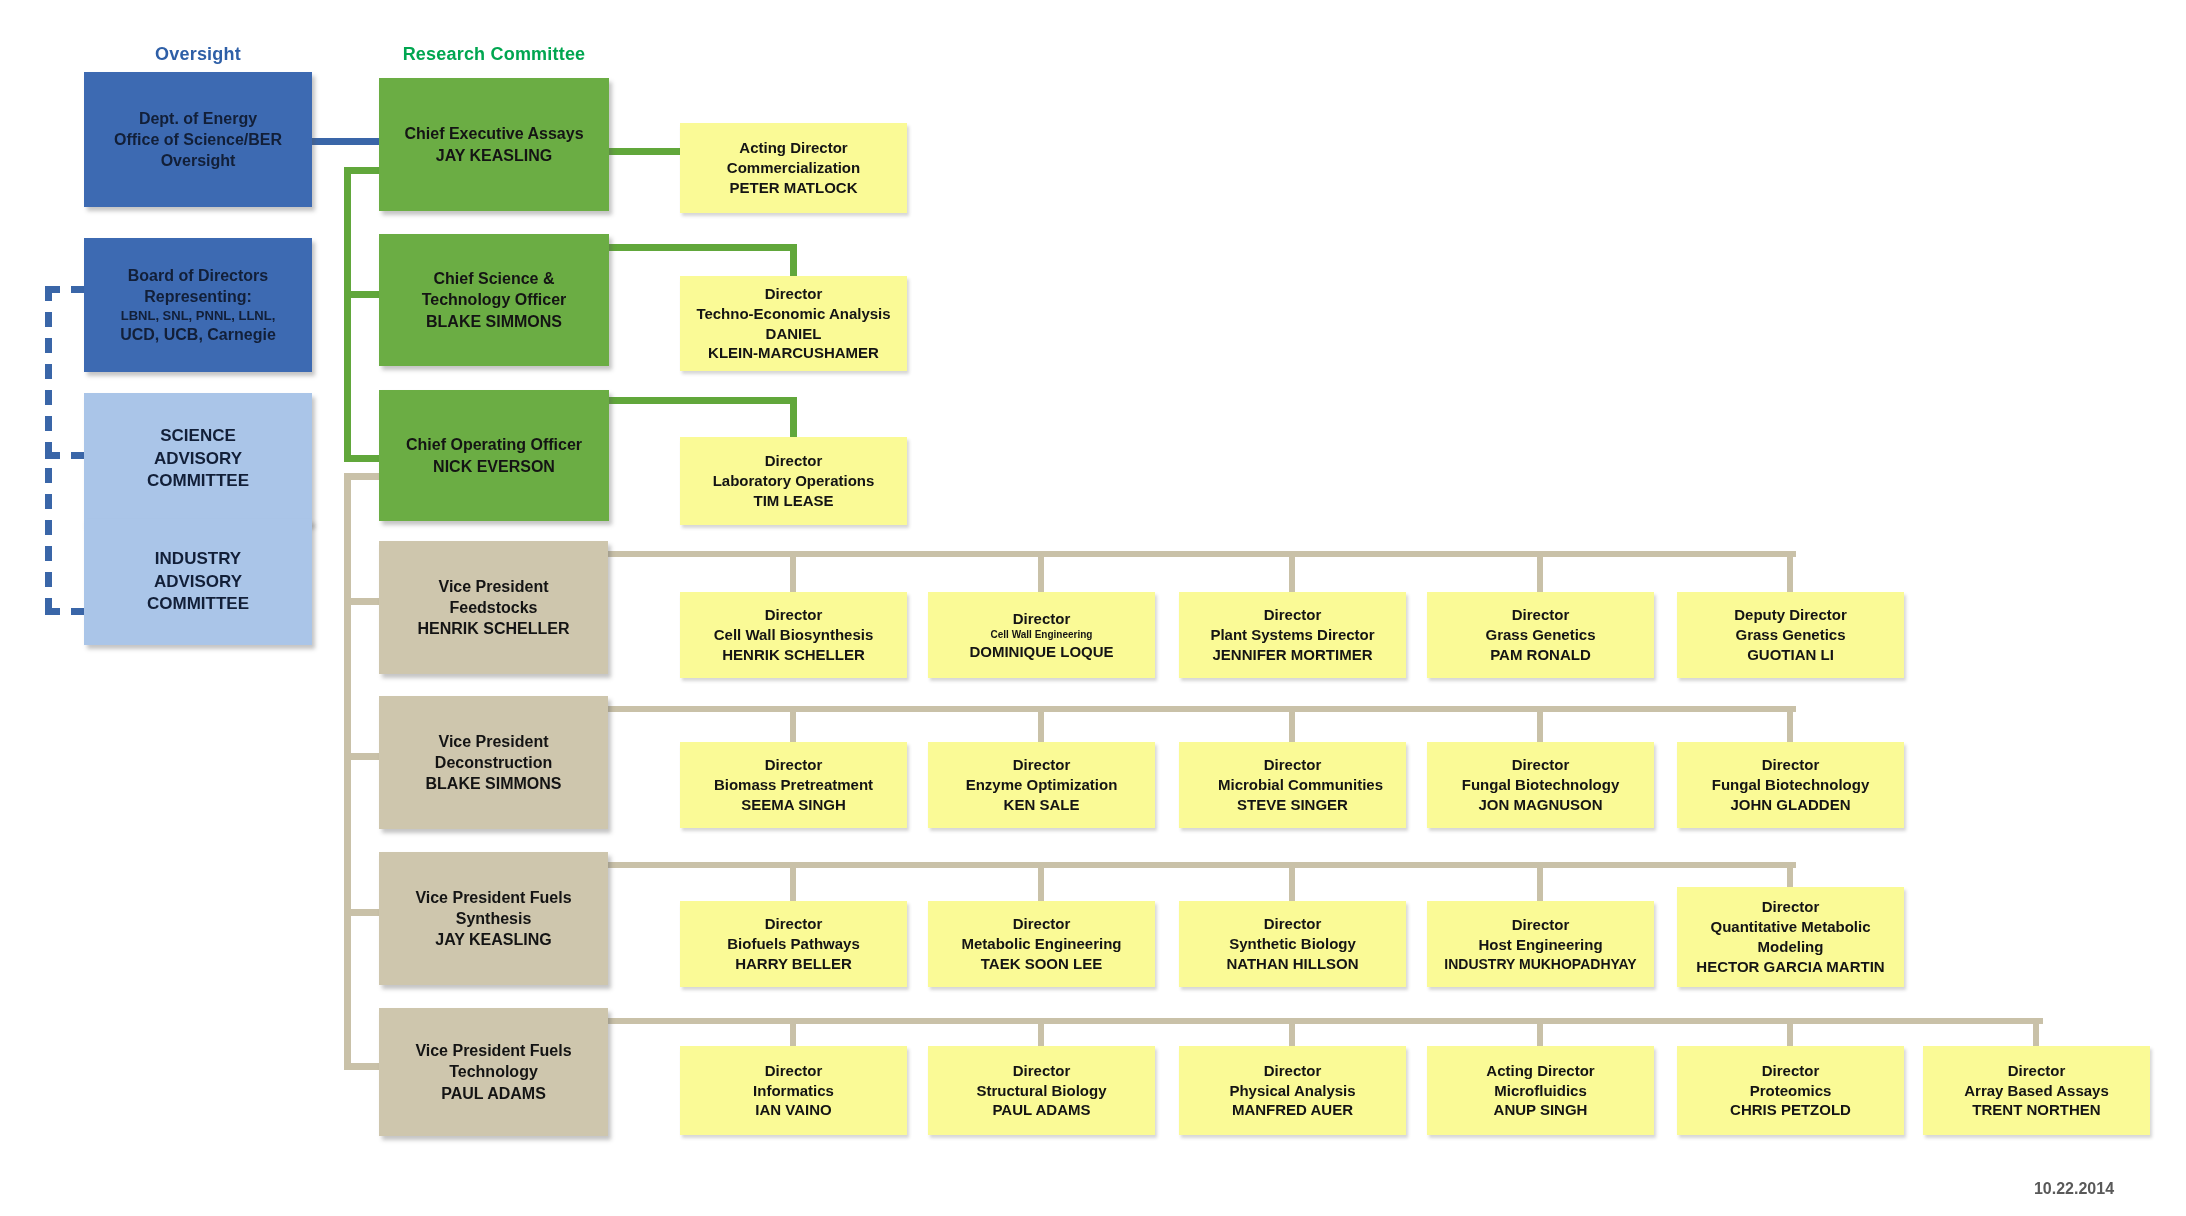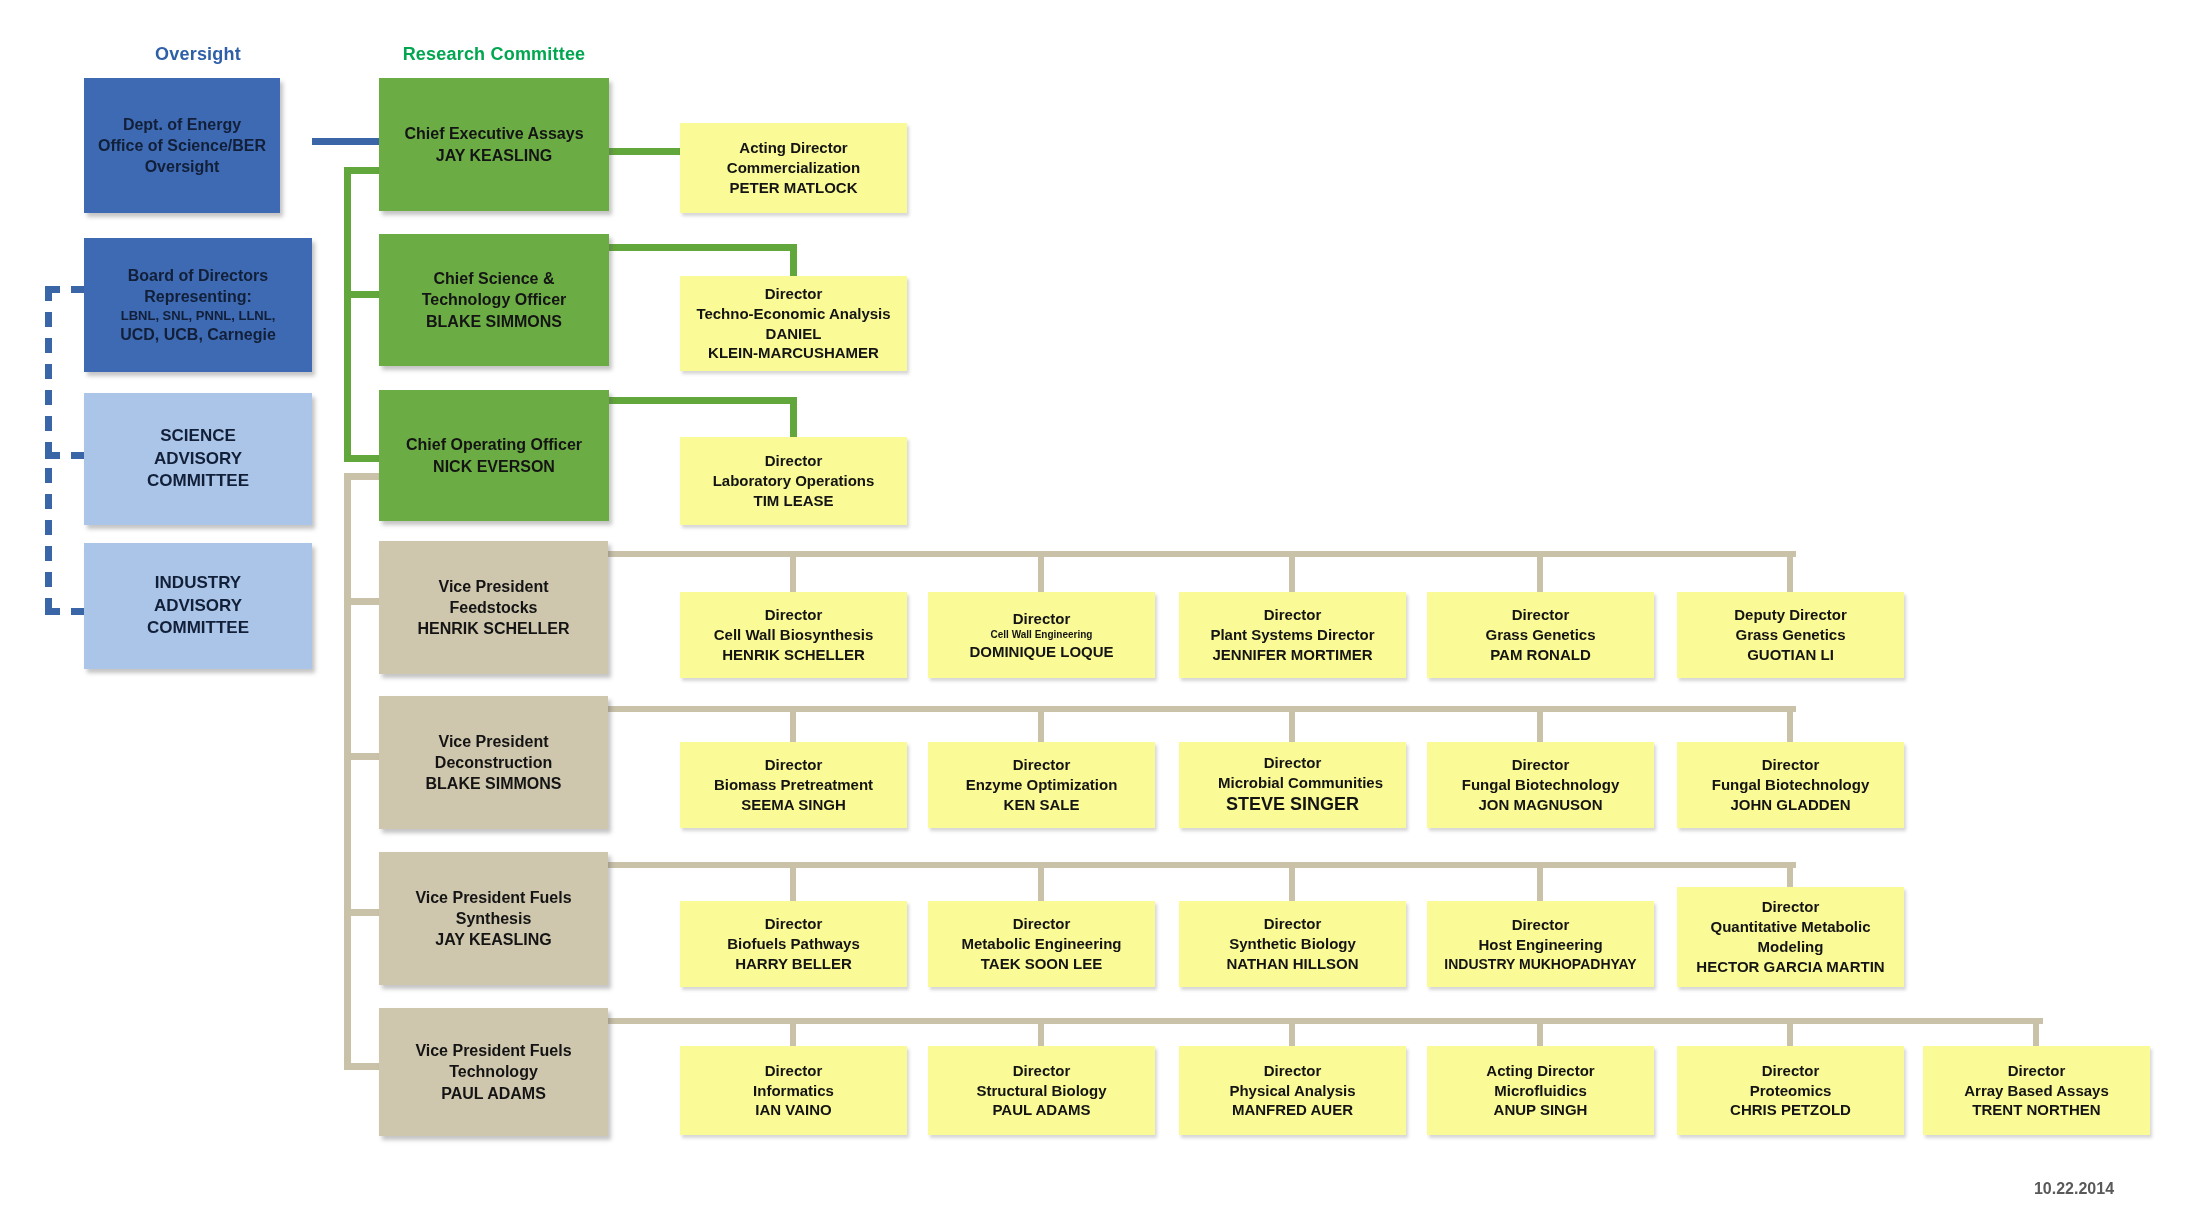--- a/index.html
+++ b/index.html
@@ -75,37 +75,37 @@
       <div class="cline" style="left: 1787px; top: 862px; width: 6px; height: 29px; background: rgb(201, 193, 168);"></div>
       <div class="cline" style="left: 608px; top: 1018px; width: 1435px; height: 6px; background: rgb(201, 193, 168);"></div>
       <div class="cline" style="left: 790px; top: 1018px; width: 6px; height: 32px; background: rgb(201, 193, 168);"></div>
       <div class="cline" style="left: 1038px; top: 1018px; width: 6px; height: 32px; background: rgb(201, 193, 168);"></div>
       <div class="cline" style="left: 1289px; top: 1018px; width: 6px; height: 32px; background: rgb(201, 193, 168);"></div>
       <div class="cline" style="left: 1537px; top: 1018px; width: 6px; height: 32px; background: rgb(201, 193, 168);"></div>
       <div class="cline" style="left: 1787px; top: 1018px; width: 6px; height: 32px; background: rgb(201, 193, 168);"></div>
       <div class="cline" style="left: 2033px; top: 1018px; width: 6px; height: 32px; background: rgb(201, 193, 168);"></div>
     </div>
   <div id="layer-boxes">
-      <div class="box g-dark" style="left: 84px; top: 78px; width: 196px; height: 135px;">
+      <div class="box g-dark" style="left: 84px; top: 72px; width: 228px; height: 135px;">
         <div class="ln" style="font-size: 16px;">Dept. of Energy</div>
         <div class="ln" style="font-size: 16px;">Office of Science/BER</div>
         <div class="ln" style="font-size: 16px;">Oversight</div>
       </div>
       <div class="box g-dark" style="left: 84px; top: 238px; width: 228px; height: 134px;">
         <div class="ln" style="font-size: 16px;">Board of Directors</div>
         <div class="ln" style="font-size: 16px;">Representing:</div>
         <div class="ln" style="font-size: 13px;">LBNL, SNL, PNNL, LLNL,</div>
         <div class="ln" style="font-size: 16px;">UCD, UCB, Carnegie</div>
       </div>
       <div class="box g-light" style="left: 84px; top: 393px; width: 228px; height: 132px;">
         <div class="ln" style="font-size: 17px;">SCIENCE</div>
         <div class="ln" style="font-size: 17px;">ADVISORY</div>
         <div class="ln" style="font-size: 17px;">COMMITTEE</div>
       </div>
-      <div class="box g-light" style="left: 84px; top: 543px; width: 228px; height: 126px;">
+      <div class="box g-light" style="left: 84px; top: 519px; width: 228px; height: 126px;">
         <div class="ln" style="font-size: 17px;">INDUSTRY</div>
         <div class="ln" style="font-size: 17px;">ADVISORY</div>
         <div class="ln" style="font-size: 17px;">COMMITTEE</div>
       </div>
       <div class="box g-green" style="left: 379px; top: 78px; width: 230px; height: 133px;">
         <div class="ln" style="font-size: 16px;">Chief Executive Assays</div>
         <div class="ln" style="font-size: 16px;">JAY KEASLING</div>
       </div>
       <div class="box g-green" style="left: 379px; top: 234px; width: 230px; height: 132px;">
         <div class="ln" style="font-size: 16px;">Chief Science &amp;</div>
@@ -183,21 +183,21 @@
         <div class="ln" style="font-size: 15px;">SEEMA SINGH</div>
       </div>
       <div class="box g-yellow" style="left: 928px; top: 742px; width: 227px; height: 86px;">
         <div class="ln" style="font-size: 15px;">Director</div>
         <div class="ln" style="font-size: 15px;">Enzyme Optimization</div>
         <div class="ln" style="font-size: 15px;">KEN SALE</div>
       </div>
       <div class="box g-yellow" style="left: 1179px; top: 742px; width: 227px; height: 86px;">
         <div class="ln" style="font-size: 15px;">Director</div>
         <div class="ln" style="font-size: 15px; margin-left: 16px;">Microbial Communities</div>
-        <div class="ln" style="font-size: 18px;">STEVE SINGER</div>
+        <div class="ln" style="font-size: 15px;">STEVE SINGER</div>
       </div>
       <div class="box g-yellow" style="left: 1427px; top: 742px; width: 227px; height: 86px;">
         <div class="ln" style="font-size: 15px;">Director</div>
         <div class="ln" style="font-size: 15px;">Fungal Biotechnology</div>
         <div class="ln" style="font-size: 15px;">JON MAGNUSON</div>
       </div>
       <div class="box g-yellow" style="left: 1677px; top: 742px; width: 227px; height: 86px;">
         <div class="ln" style="font-size: 15px;">Director</div>
         <div class="ln" style="font-size: 15px;">Fungal Biotechnology</div>
         <div class="ln" style="font-size: 15px;">JOHN GLADDEN</div>

